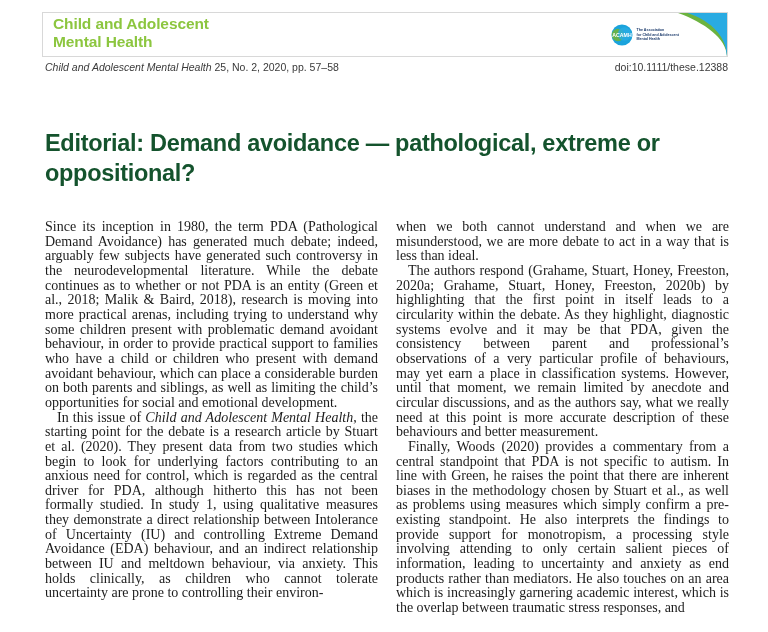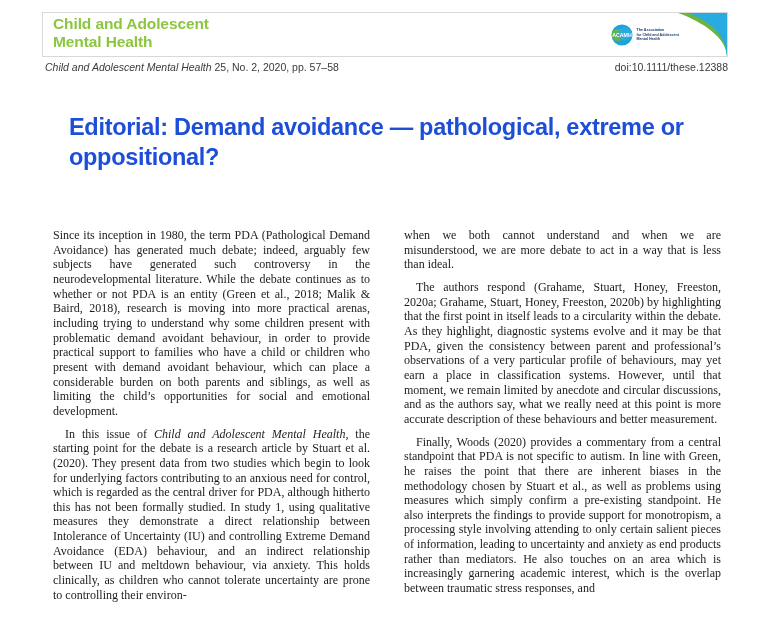--- a/index.html
+++ b/index.html
@@ -91,51 +91,50 @@
   .citation-left { white-space: nowrap; }
   .citation-left .jname {
     font-style: italic;
   }
   .citation-doi { white-space: nowrap; }
 
   
   .article-title {
     position: absolute;
     left: 45px;
-    top: 96px;
+    top: 112px;
     width: 660px;
     font-family: "Liberation Sans", sans-serif;
     font-weight: bold;
     font-size: 23.5px;
     line-height: 30px;
-    color: #1d4ed8;
+    color: #14532d;
     letter-spacing: -0.3px;
-    margin-left: 24px;
   }
 
   
   .columns {
     position: absolute;
     left: 45px;
     top: 220px;
     width: 684px;
     height: 412px;
     overflow: hidden;
     display: flex;
     gap: 18px;
   }
   .col {
     width: 333px;
     flex: 0 0 333px;
     overflow: hidden;
   }
   .col p {
-    margin: 8px;
+    margin: 0;
     font-family: "Liberation Serif", serif;
-    font-size: 12px;
+    font-size: 14px;
     line-height: 14.65px;
     text-align: justify;
     text-justify: inter-word;
     color: #1c1c1c;
     hyphens: manual;
   }
   .col p + p { text-indent: 12px; }
   .col p i { font-style: italic; }
 </style>
 </head>

